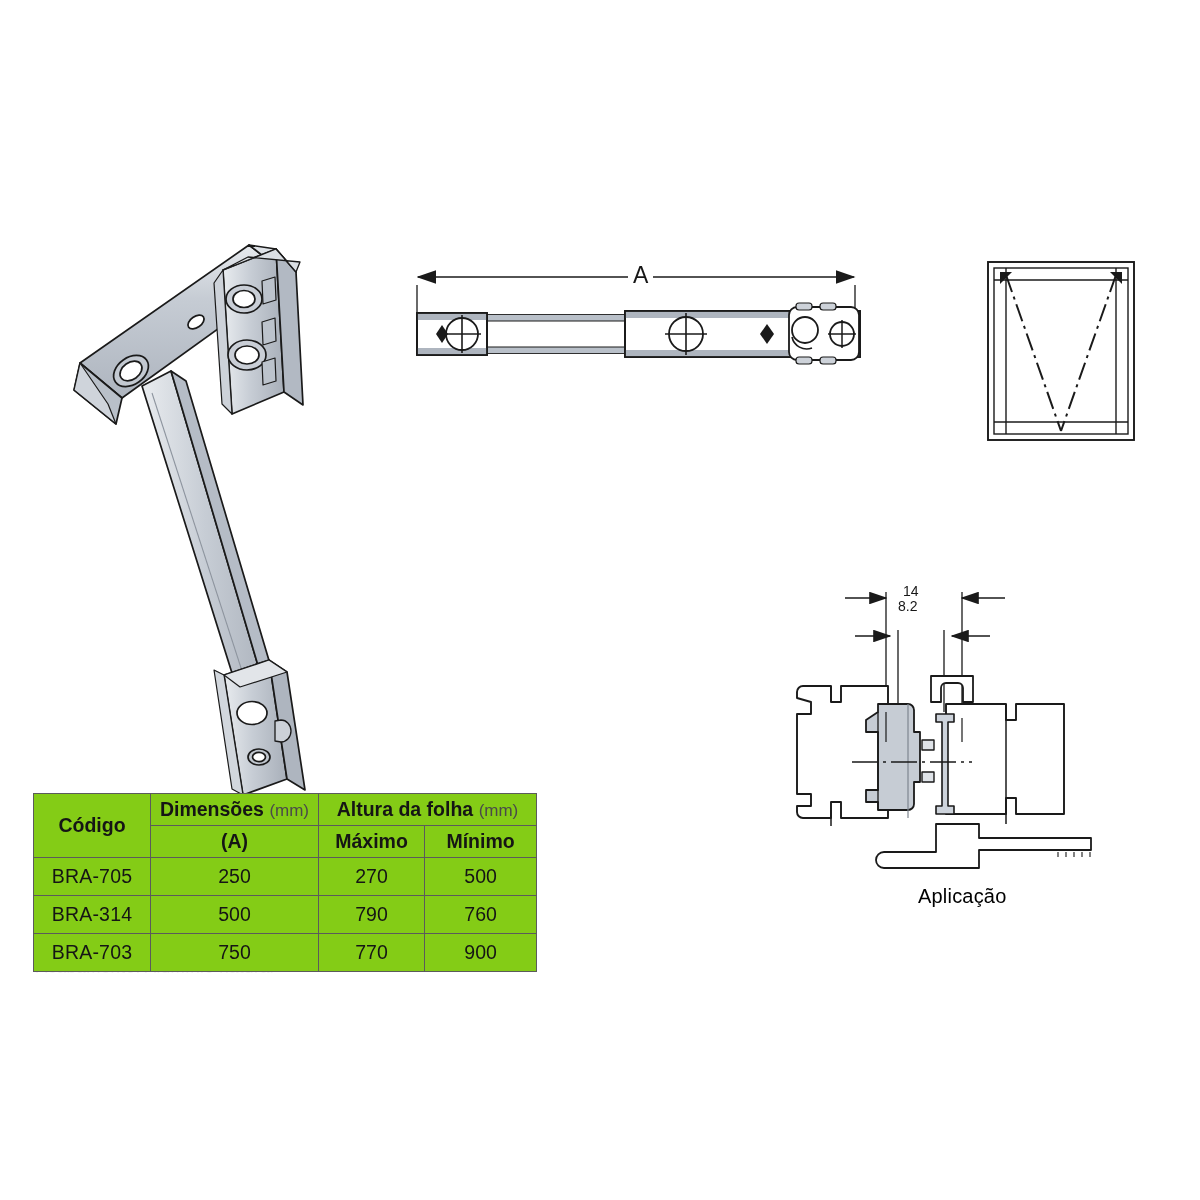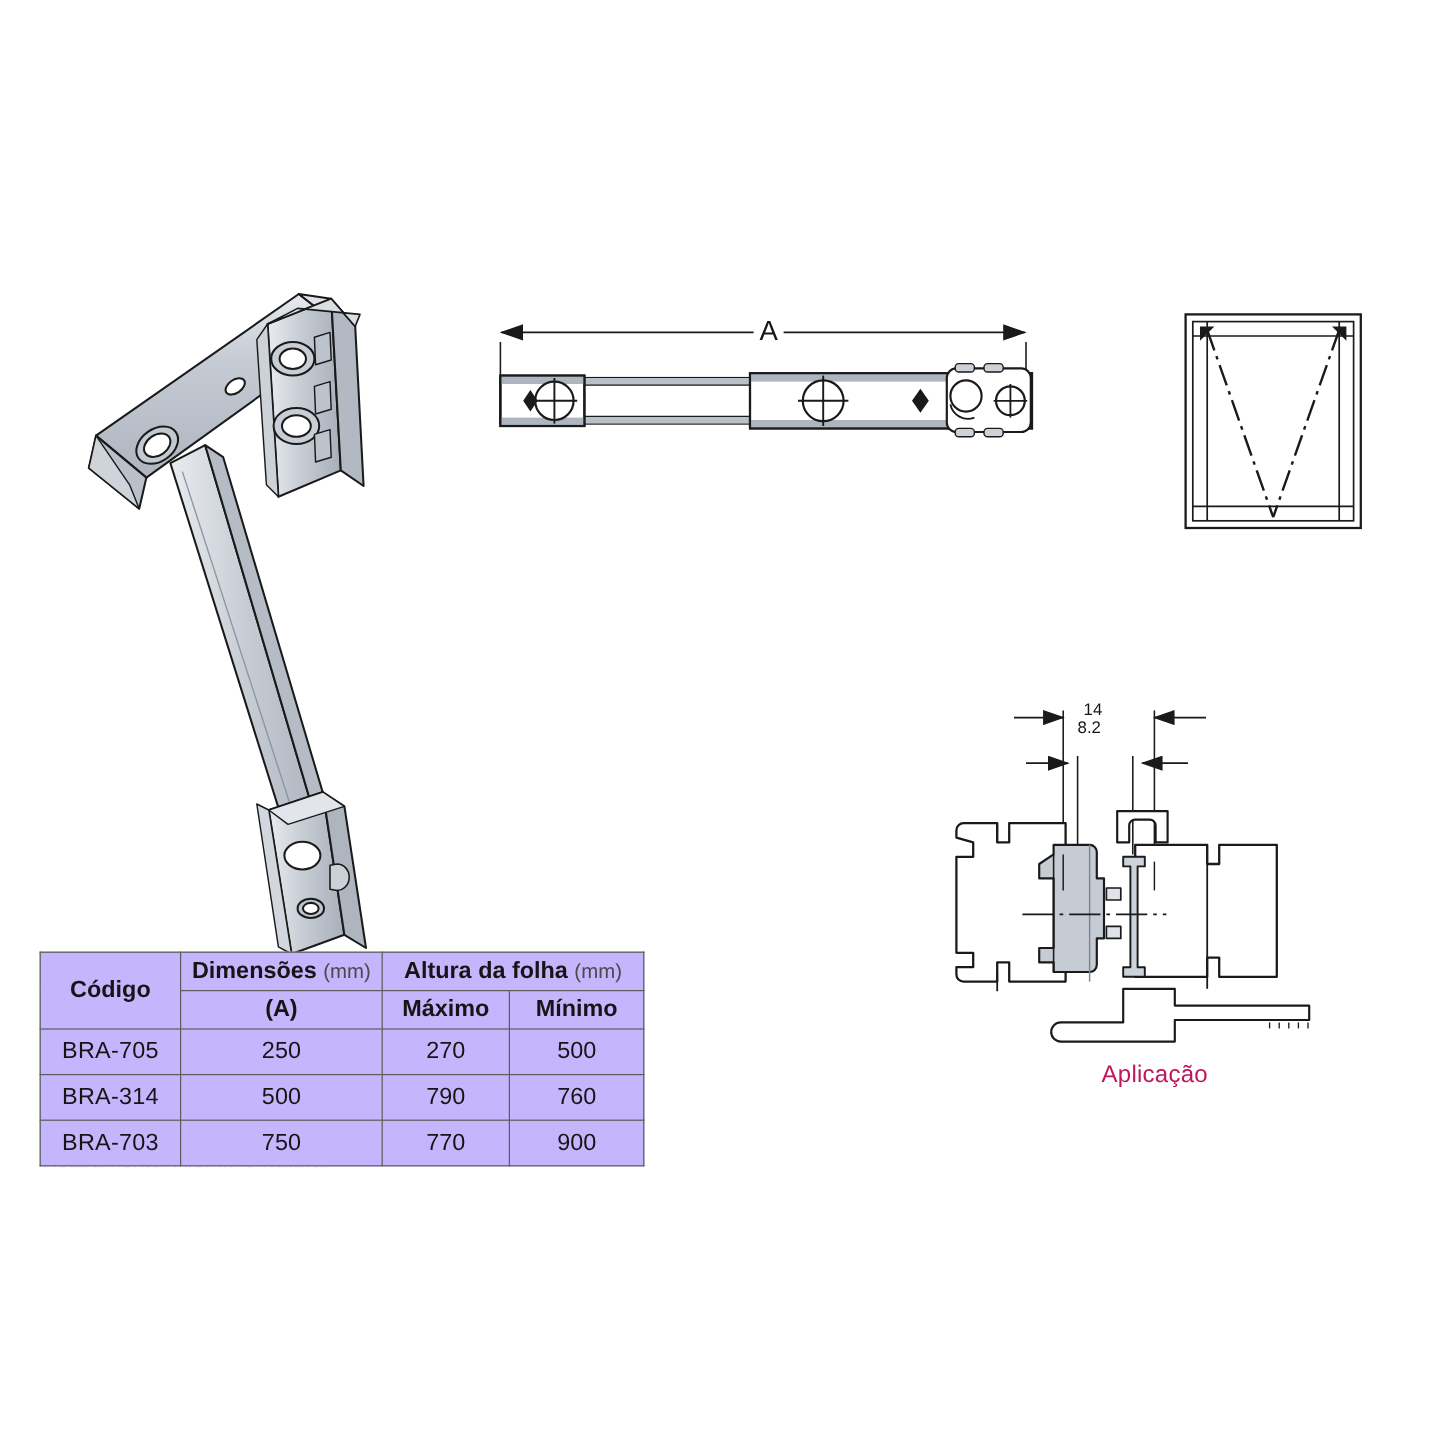--- a/index.html
+++ b/index.html
@@ -13,21 +13,21 @@
   }
   #sheet{position:absolute;inset:0;width:1200px;height:1200px;}
   .svgfill{position:absolute;left:0;top:0;width:1200px;height:1200px;}
 
   
   #spec-table{
     position:absolute;
     left:33px; top:793px;
     width:504px;
     border-collapse:collapse;
-    background:#c4b5fd;
+    background:#84cc16;
   }
   #spec-table td, #spec-table th{
     border:1.6px solid #5b5b5b;
     text-align:center;
     vertical-align:middle;
     padding:0;
     font-size:19.5px;
     line-height:1.05;
     color:#151515;
     white-space:nowrap;
@@ -50,21 +50,21 @@
     background:#fff;
     padding:0 5px;
     line-height:1;
   }
   #label-A{left:628px;top:264px;font-size:23px;}
   #label-14{left:898px;top:584px;}
   #label-82{left:893px;top:599px;}
   #label-aplicacao{
     position:absolute;
     left:918px;top:885px;
-    font-size:20px;color:#be185d;
+    font-size:20px;color:#000000;
     letter-spacing:.2px;
   }
   
   #ghost-note{
     position:absolute;left:36px;top:958px;
     font-size:17px;color:#f2f2f2;
     letter-spacing:.4px;
     user-select:none;
   }
 </style>

